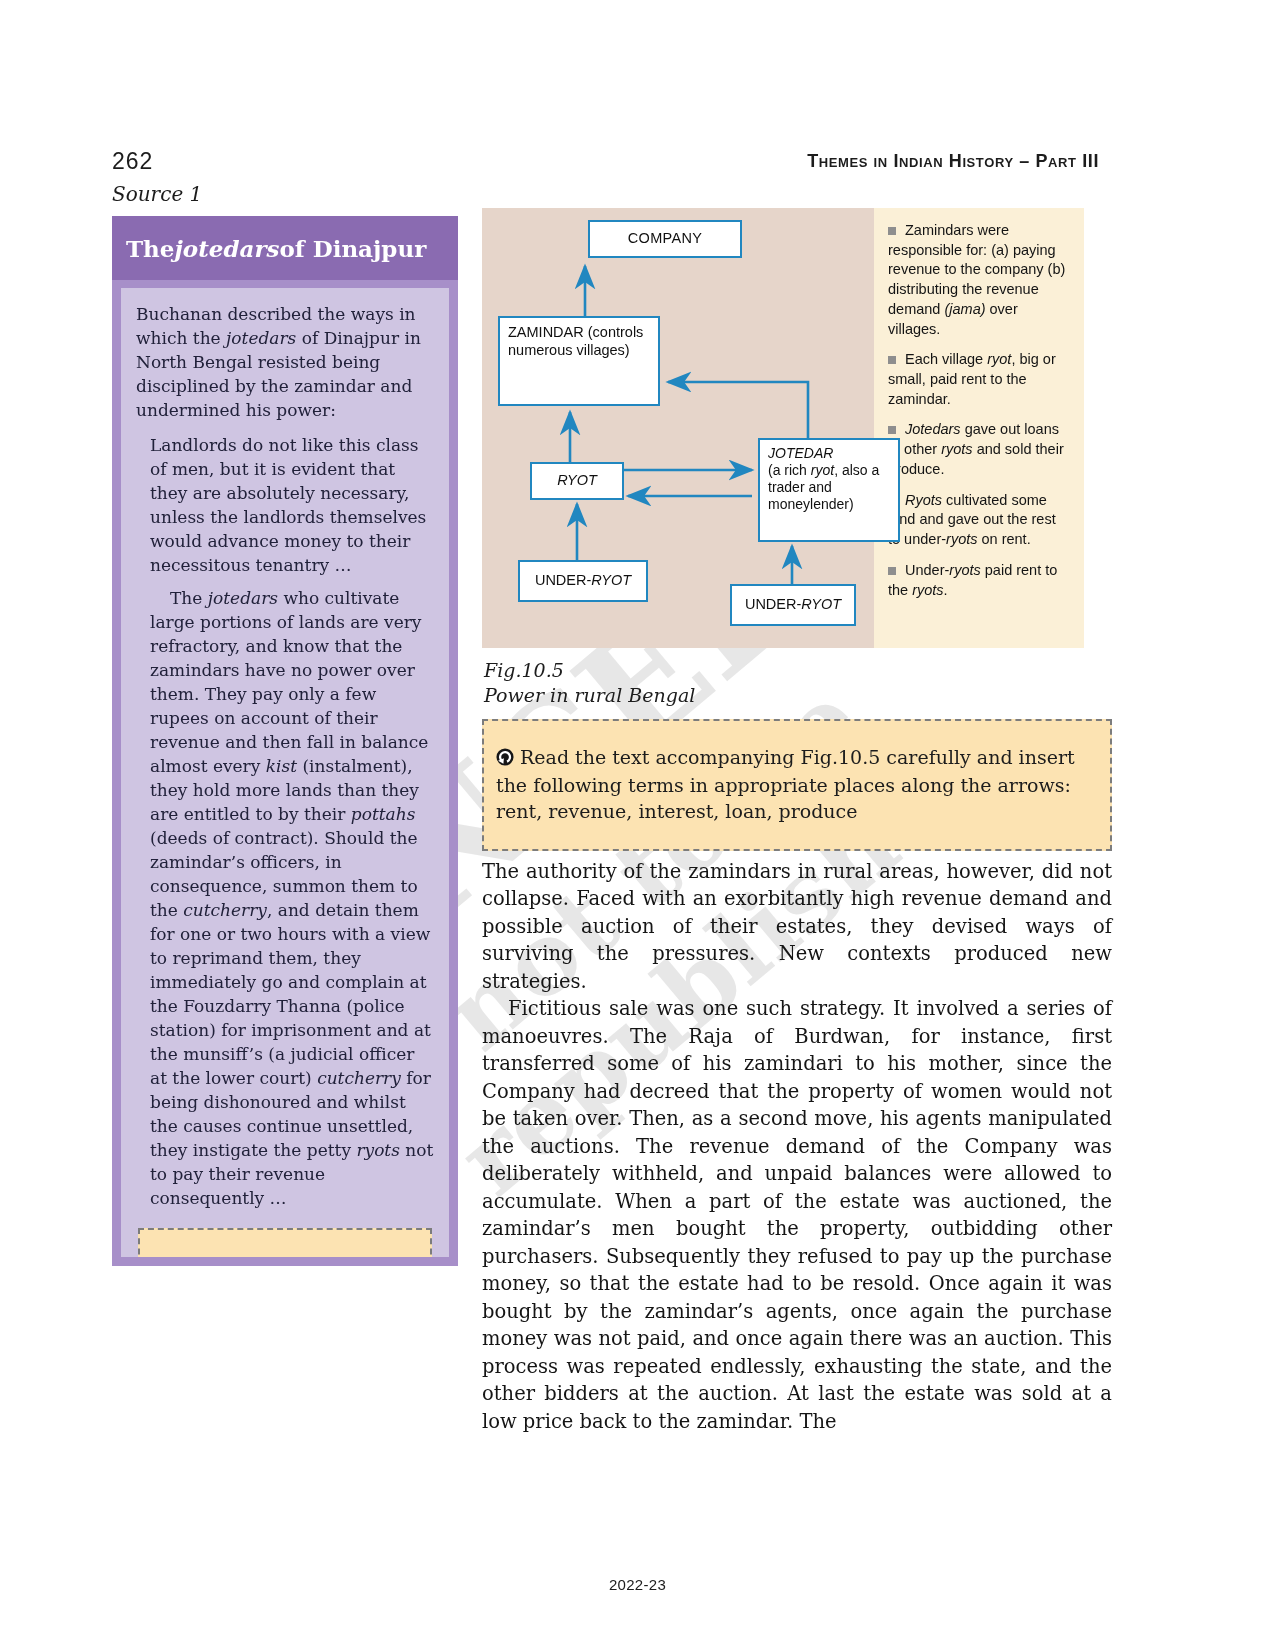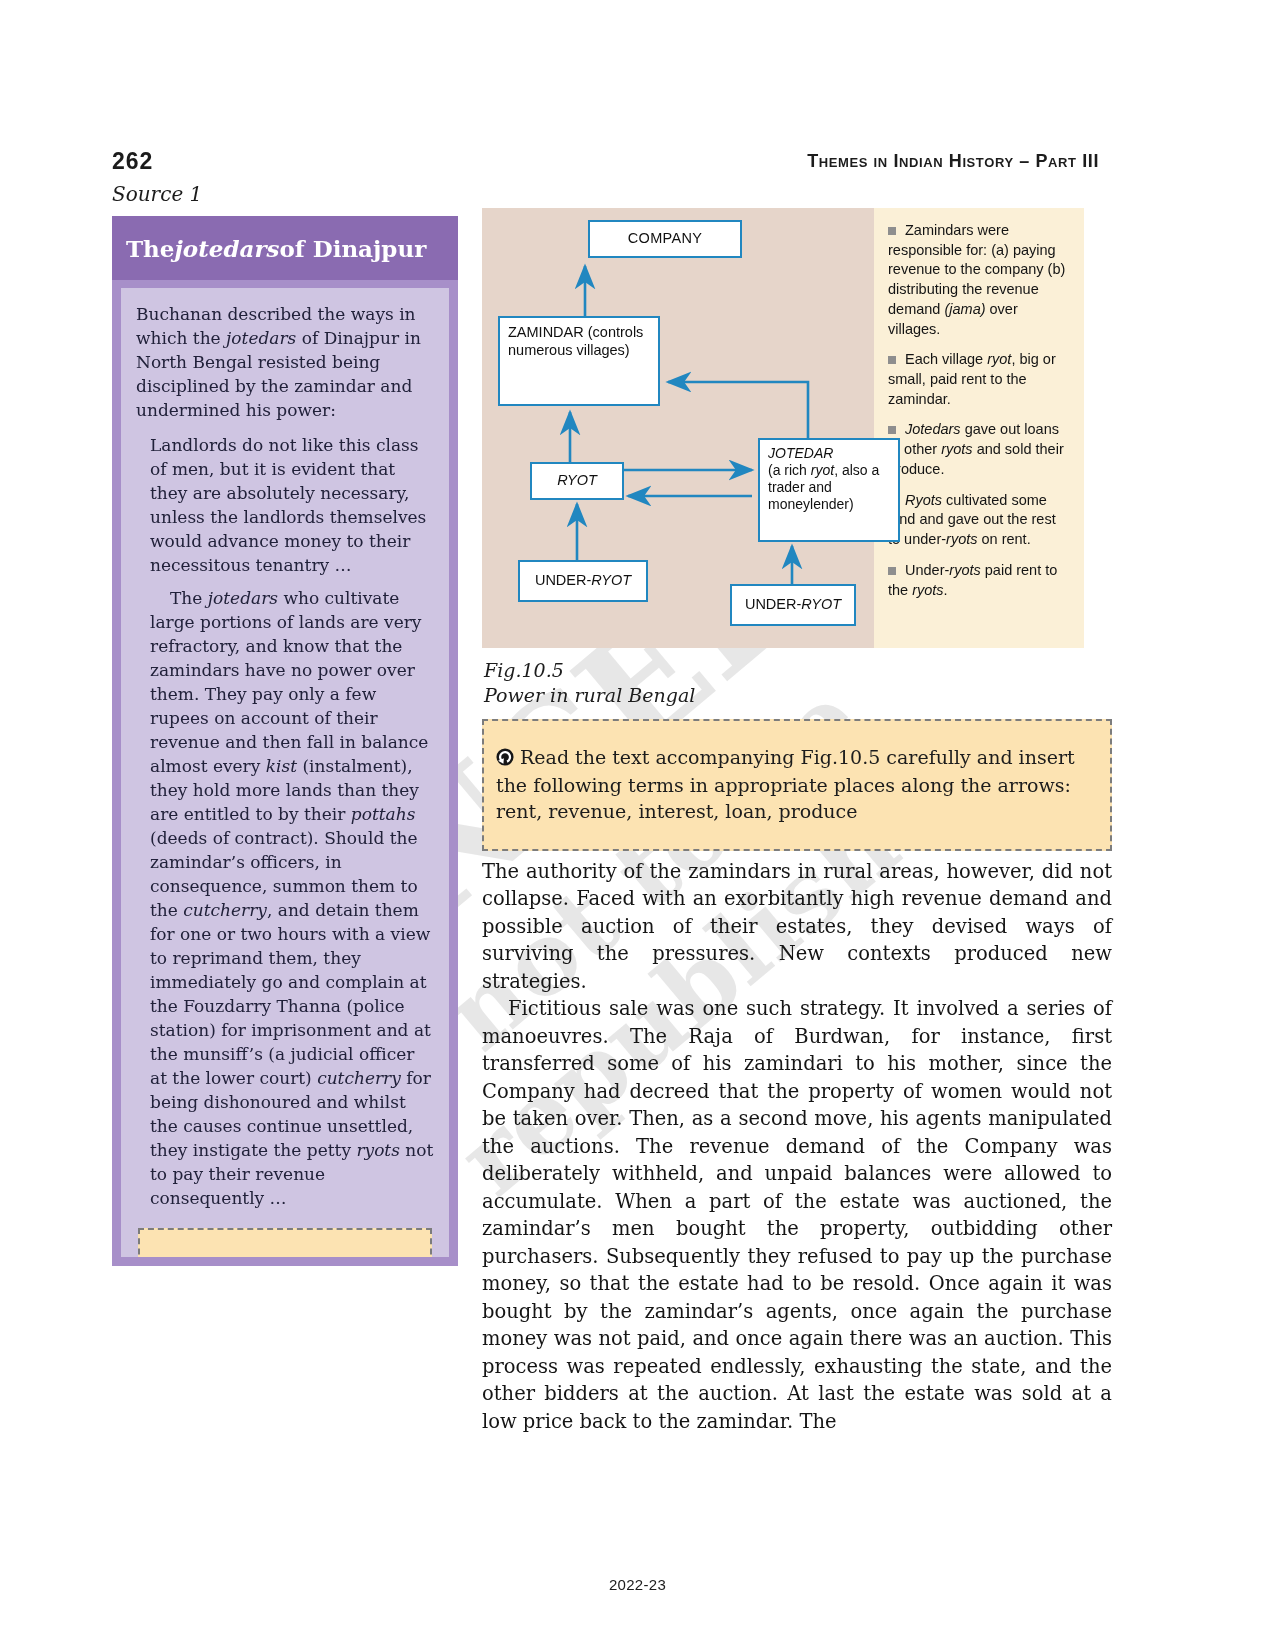--- a/index.html
+++ b/index.html
@@ -7,21 +7,21 @@
         font-family:"Liberation Sans",sans-serif;color:#1c1c1c;}
 
   
   .watermark{position:absolute;left:35px;top:640px;width:1200px;text-align:center;
              transform:rotate(-40deg);color:#8a8a8a;opacity:.20;pointer-events:none;
              font-family:"DejaVu Serif",serif;font-weight:bold;}
   .watermark .w1{font-size:150px;line-height:1.15;}
   .watermark .w2{font-size:100px;line-height:1.2;}
 
   
-  .page-num{position:absolute;left:112px;top:148px;font-weight:bold;font-size:23px;letter-spacing:1px;}
+  .page-num{position:absolute;left:112px;top:148px;font-weight:normal;font-size:23px;letter-spacing:1px;}
   .header-title{position:absolute;right:176px;top:151px;font-weight:bold;font-size:18px;
                 font-variant:small-caps;letter-spacing:.6px;}
   .source-label{position:absolute;left:112px;top:182px;font-family:"DejaVu Serif",serif;
                 font-style:italic;font-size:20px;}
 
   
   .panel{position:absolute;left:112px;top:216px;width:346px;height:1050px;background:#a78fc9;}
   .panel-title{height:64px;background:#8a6bb1;color:#ffffff;display:flex;align-items:center;
                padding-left:14px;font-family:"DejaVu Serif",serif;font-weight:bold;font-size:23px;}
   .panel-inner{position:absolute;left:9px;right:9px;top:72px;bottom:9px;background:#cfc5e2;

